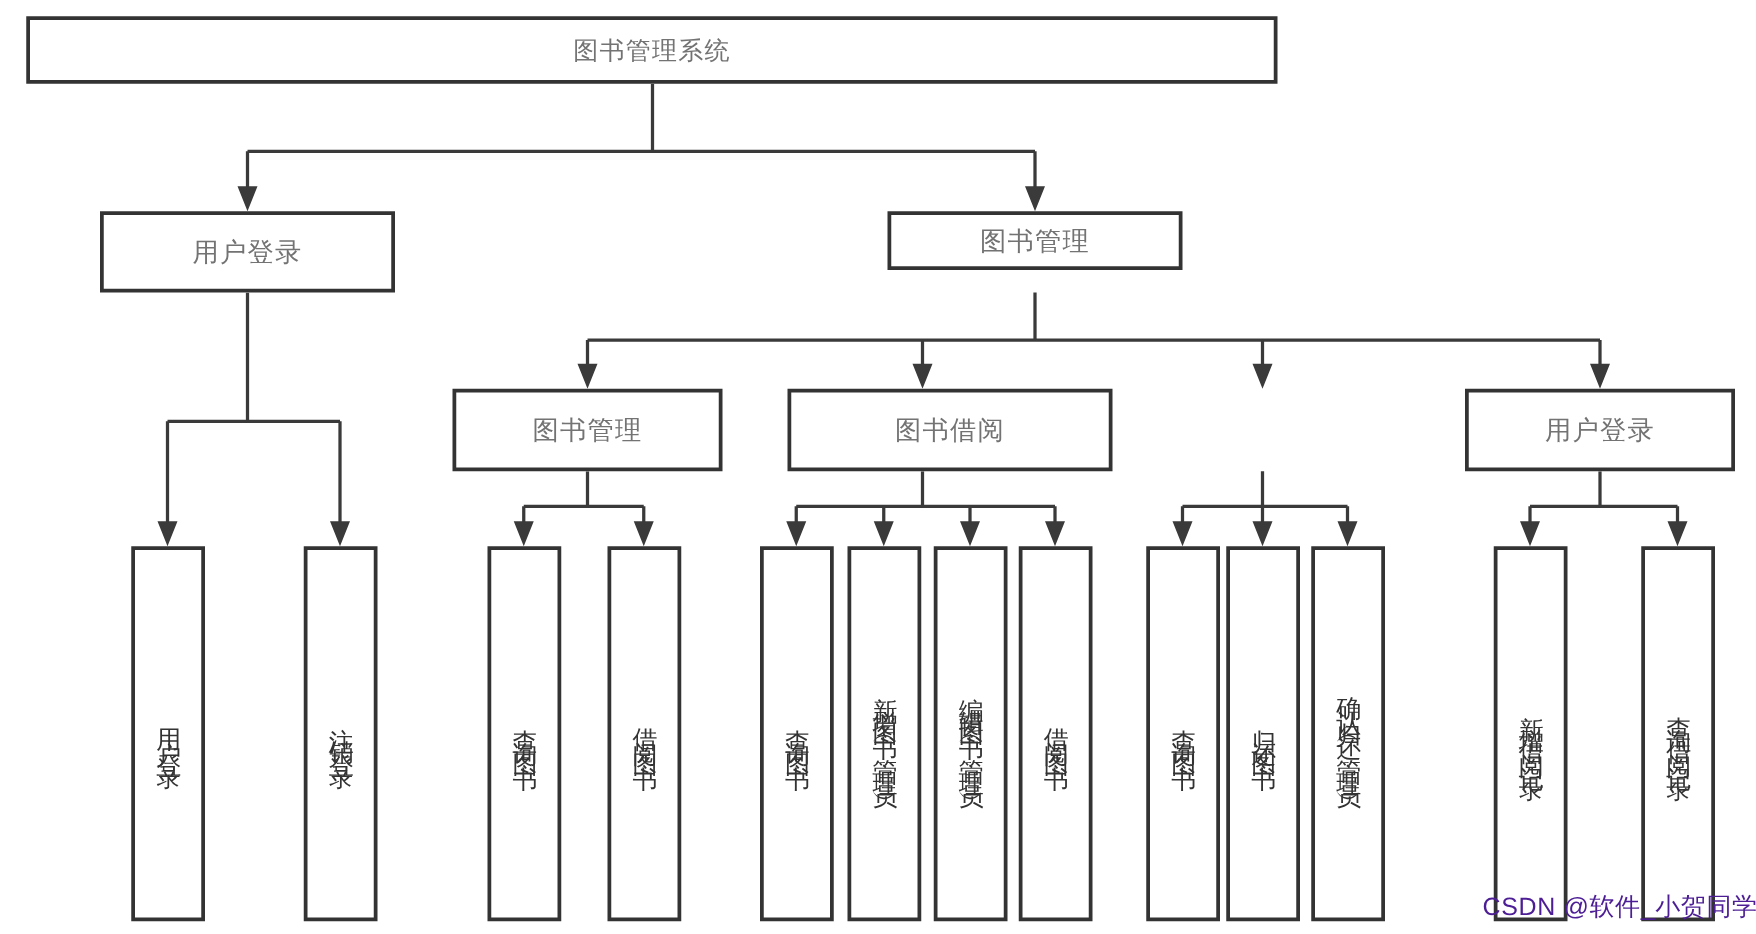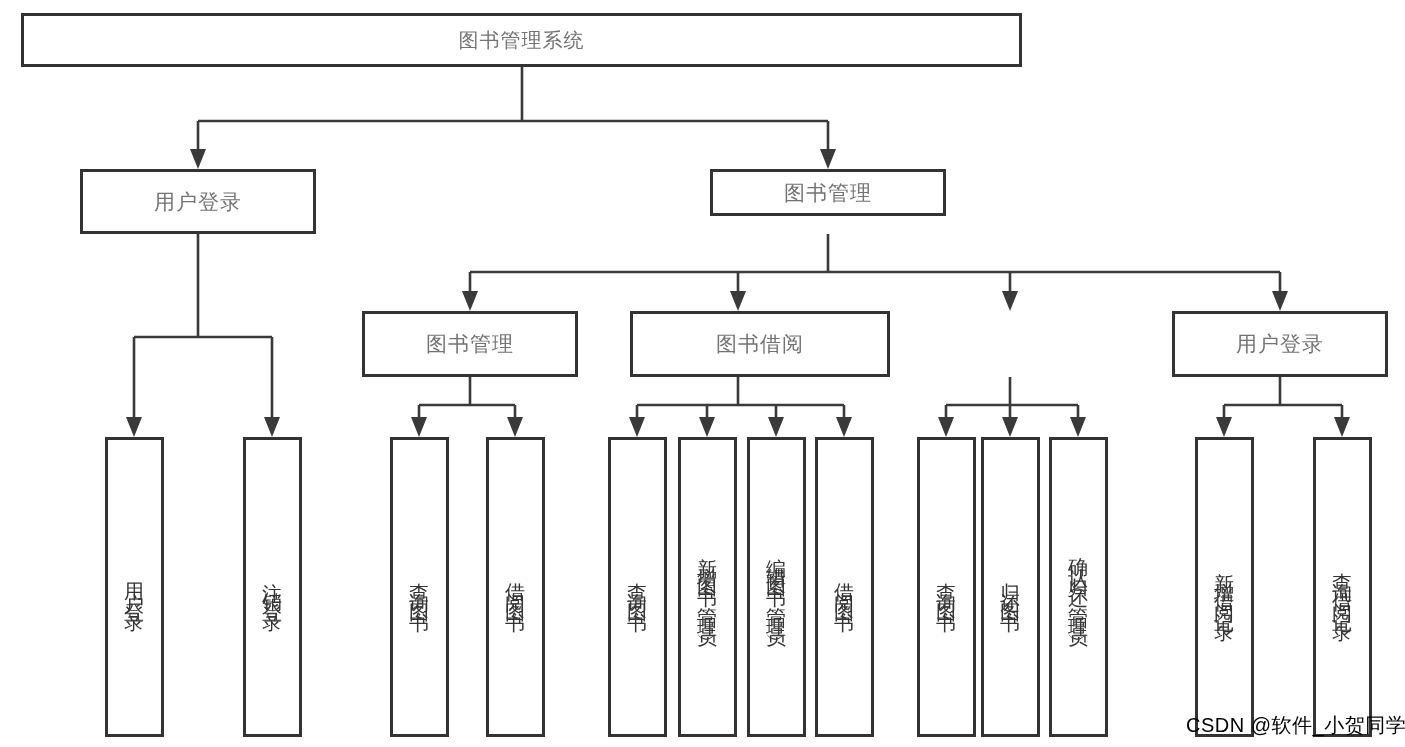--- a/index.html
+++ b/index.html
@@ -40,21 +40,21 @@
     line-height: 1;
     letter-spacing: 10px;
     color: #333333;
     white-space: nowrap;
   }
   #watermark {
     position: absolute;
     left: 1186px;
     top: 712px;
     font-size: 20px;
-    color: #000000;
+    color: #4c1d95;
     letter-spacing: 0.5px;
     white-space: nowrap;
     z-index: 5;
   }
 </style>
 </head>
 <body>
 
 <div id="canvas">
 

